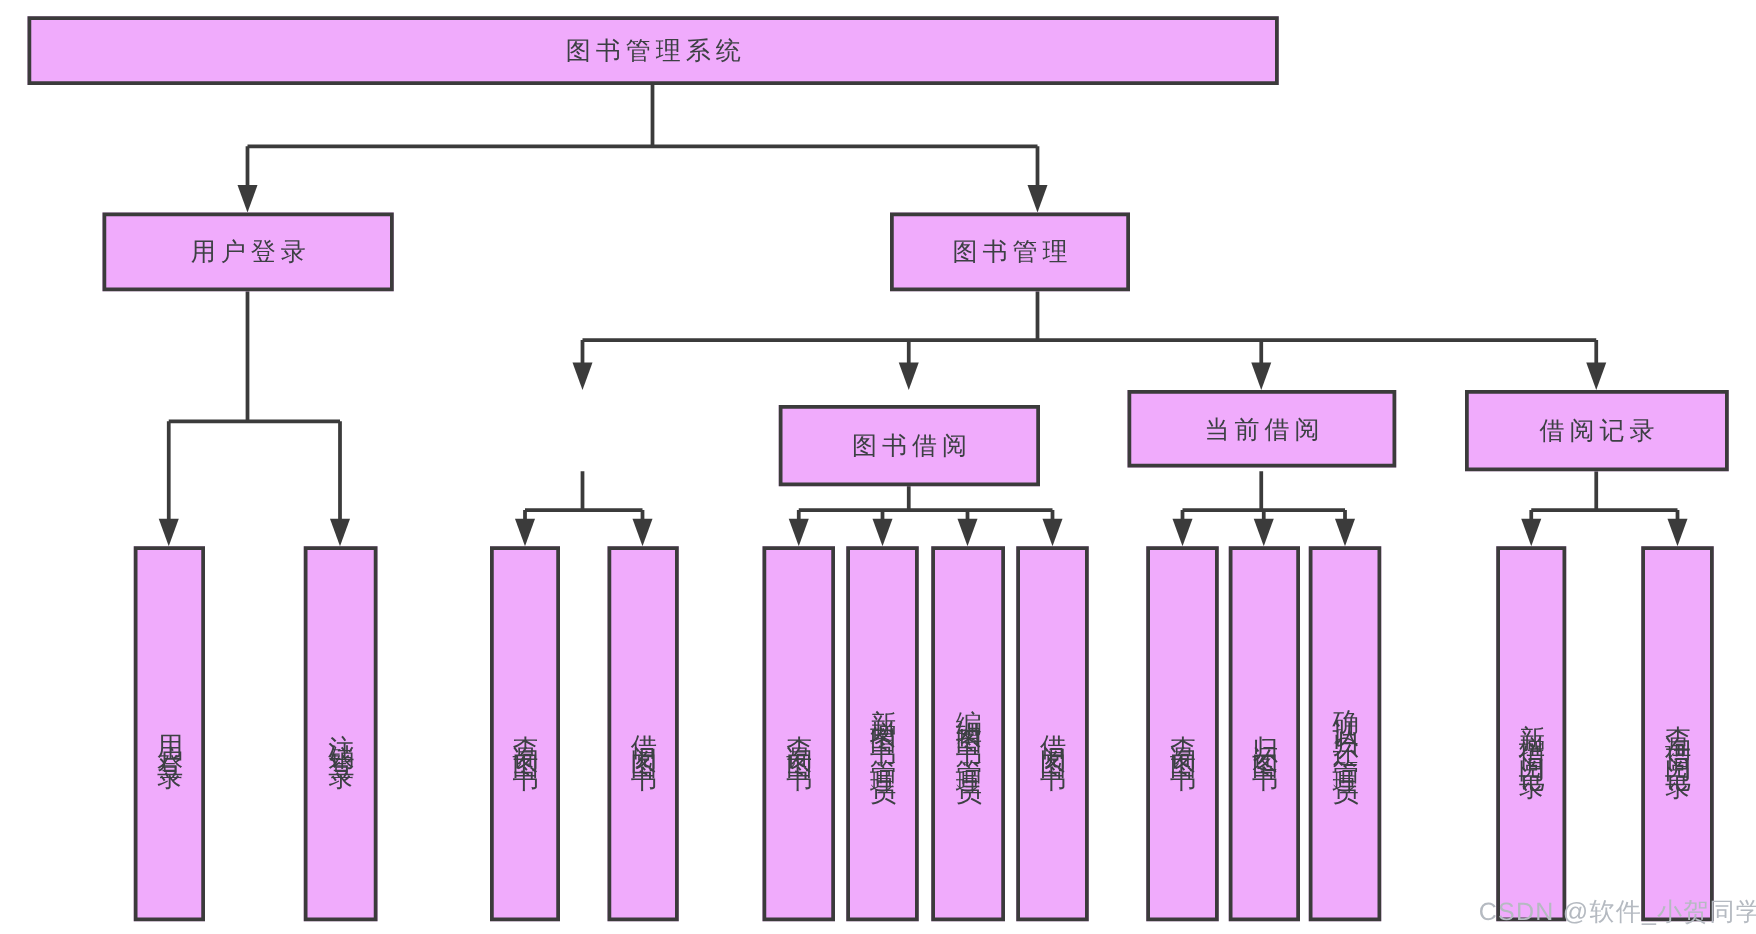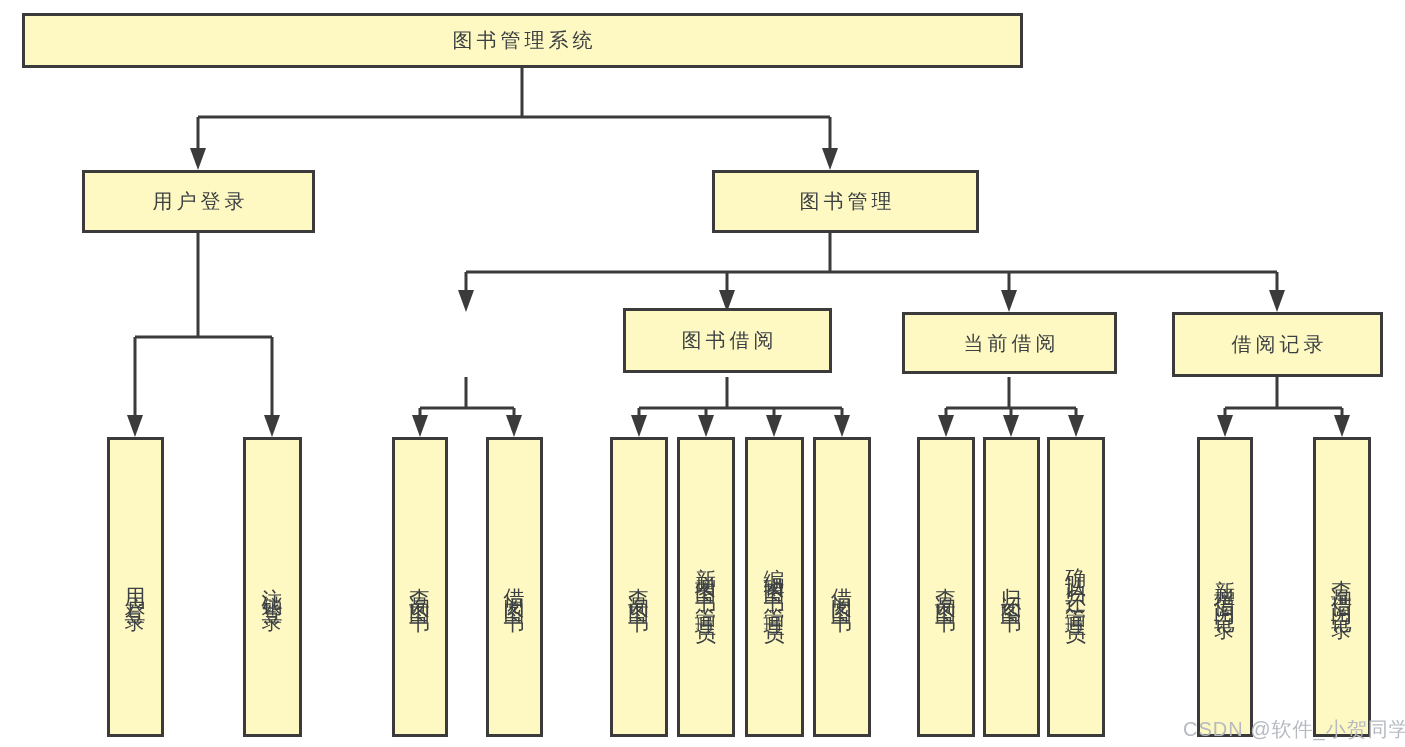--- a/index.html
+++ b/index.html
@@ -19,21 +19,21 @@
     position: absolute;
     left: 0;
     top: 0;
     width: 1405px;
     height: 747px;
     z-index: 1;
   }
   .hbox, .vbox {
     position: absolute;
     box-sizing: border-box;
-    background: #fef9c3;
+    background: #f0abfc;
     border: 3px solid #3b3b3b;
     display: flex;
     align-items: center;
     justify-content: center;
     color: #3c4043;
     z-index: 2;
   }
   .hbox {
     font-size: 20px;
     letter-spacing: 4px;
@@ -103,25 +103,25 @@
     </g>
   </svg>
 
   <div class="hbox" style="left:22px; top:13px; width:1001px; height:55px;">
     <span>图书管理系统</span>
   </div>
 
   <div class="hbox" style="left:82px; top:170px; width:233px; height:63px;">
     <span>用户登录</span>
   </div>
-  <div class="hbox" style="left:712px; top:170px; width:267px; height:63px;">
+  <div class="hbox" style="left:712px; top:170px; width:192px; height:63px;">
     <span>图书管理</span>
   </div>
 
-  <div class="hbox" style="left:623px; top:308px; width:209px; height:65px;">
+  <div class="hbox" style="left:623px; top:324px; width:209px; height:65px;">
     <span>图书借阅</span>
   </div>
   <div class="hbox" style="left:902px; top:312px; width:215px; height:62px;">
     <span>当前借阅</span>
   </div>
   <div class="hbox" style="left:1172px; top:312px; width:211px; height:65px;">
     <span>借阅记录</span>
   </div>
 
   <div class="vbox" style="left:107px; width:57px;">

